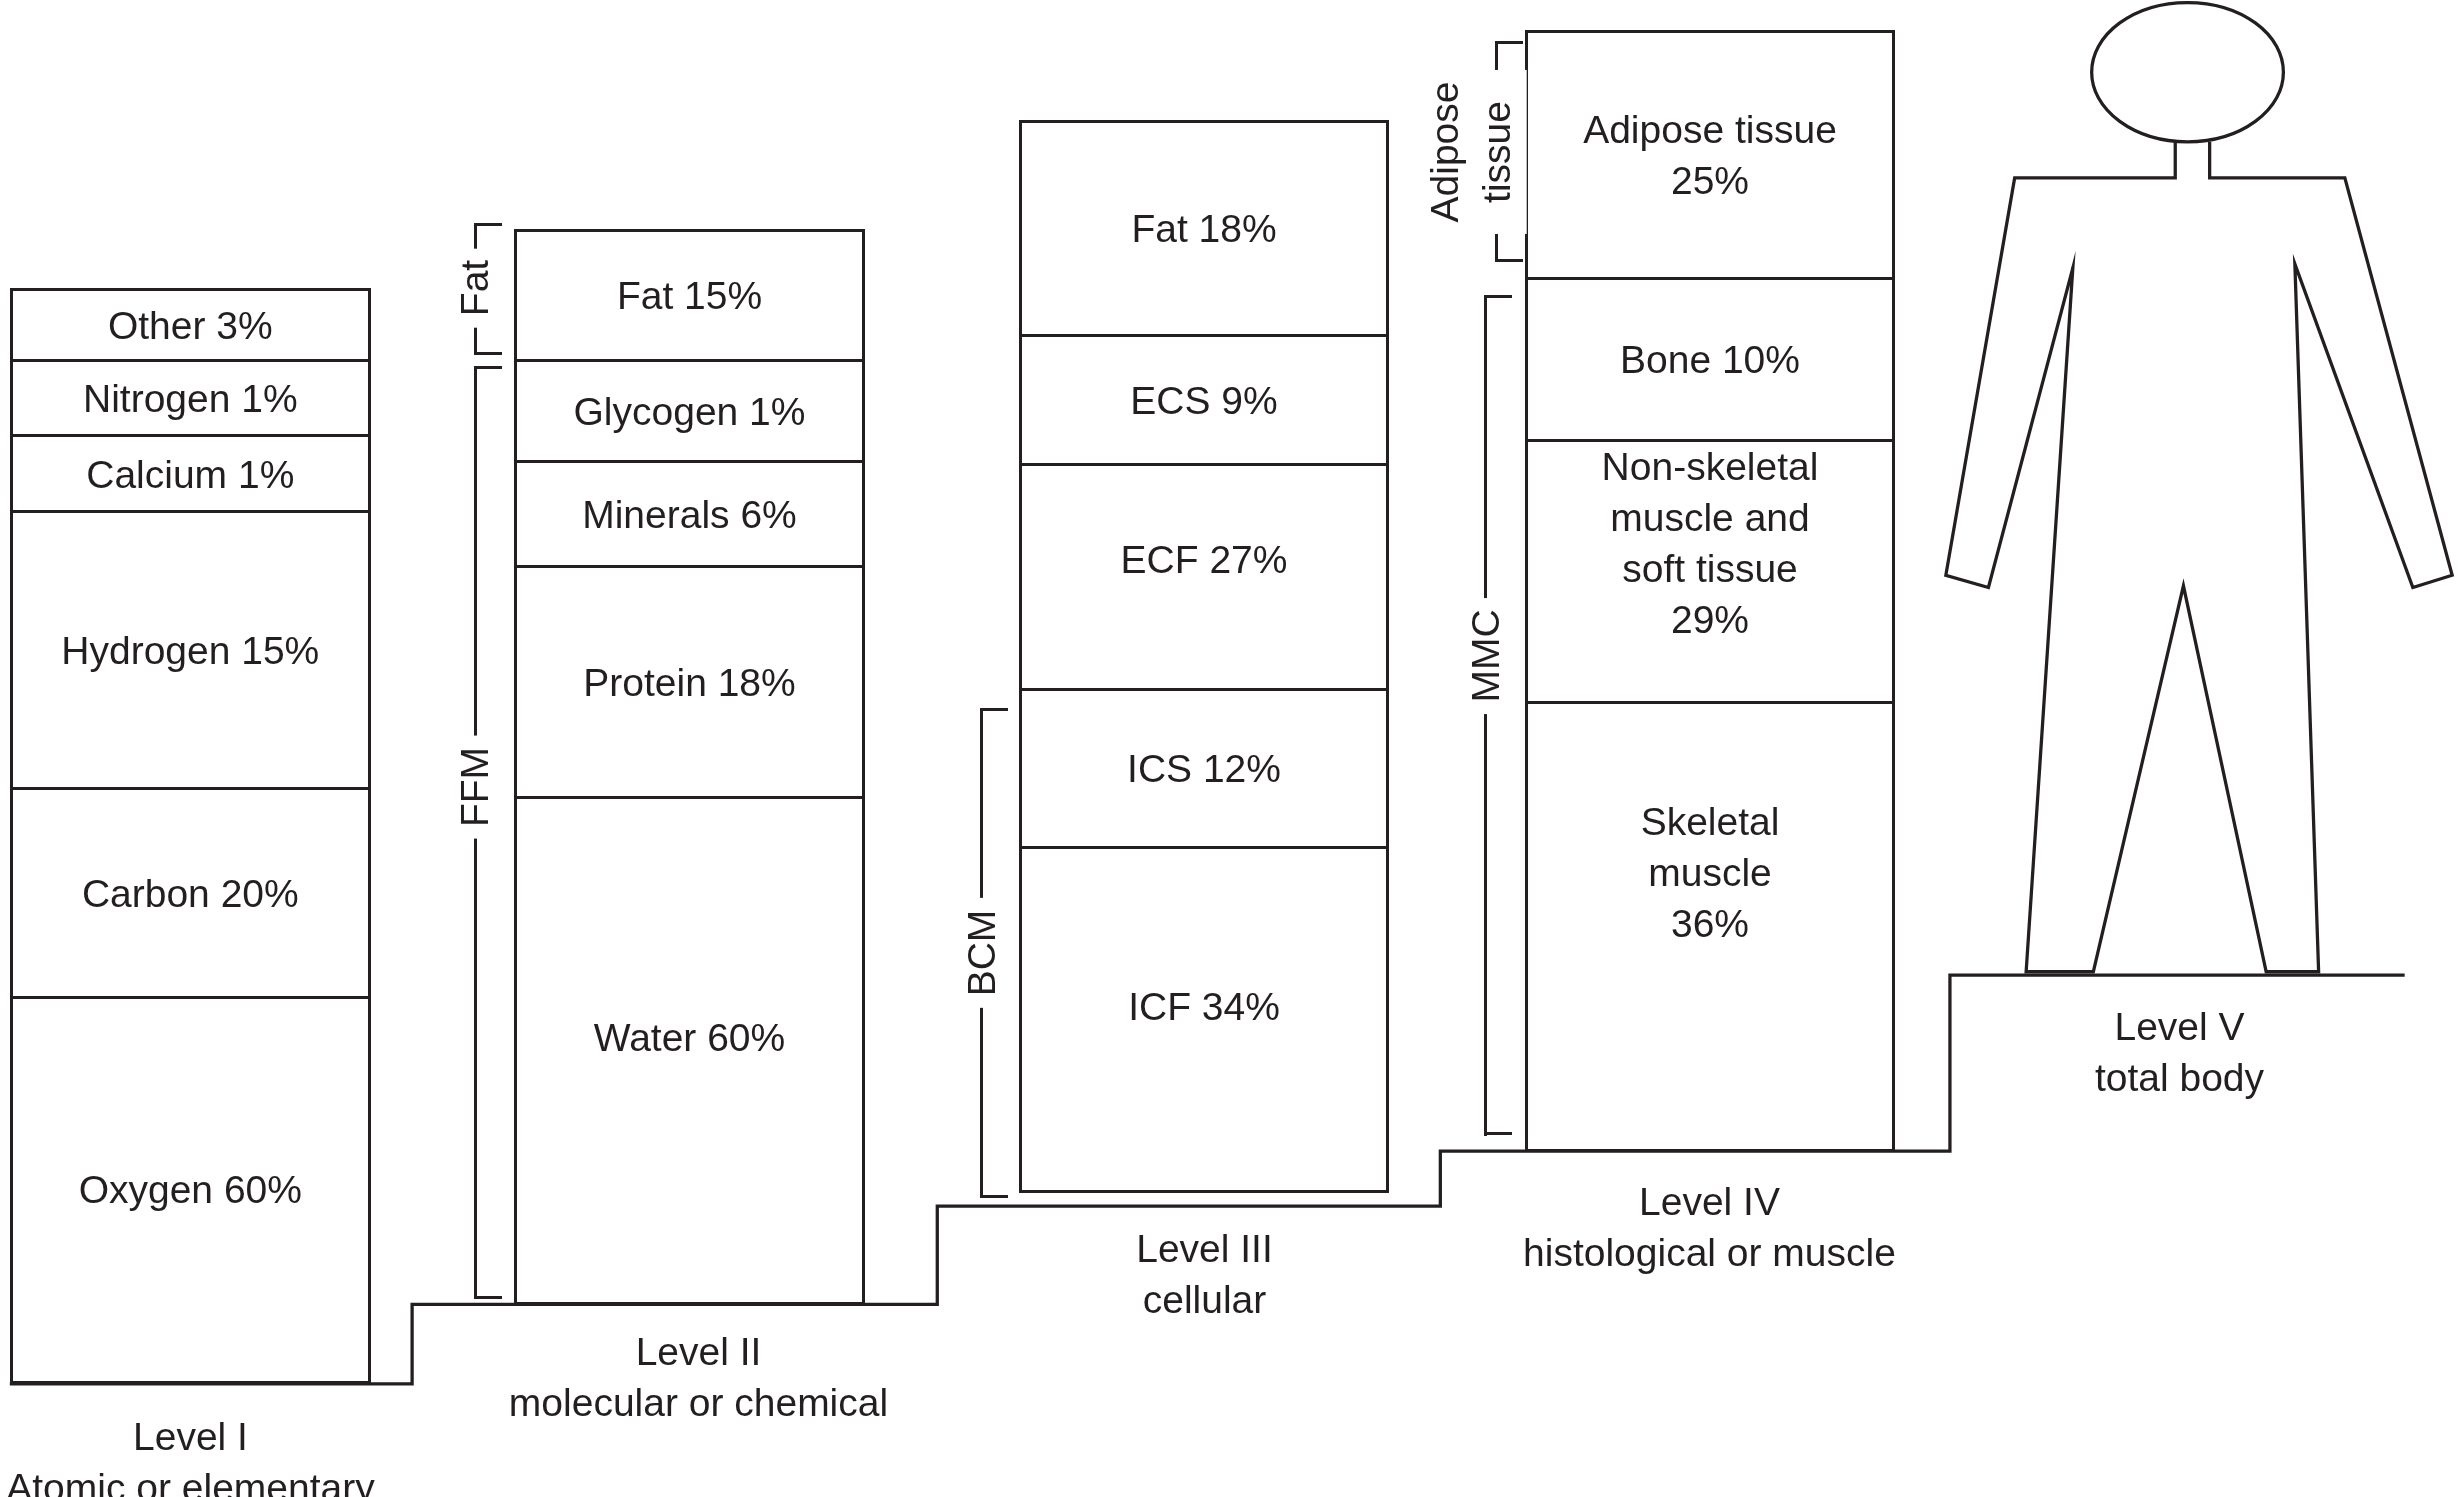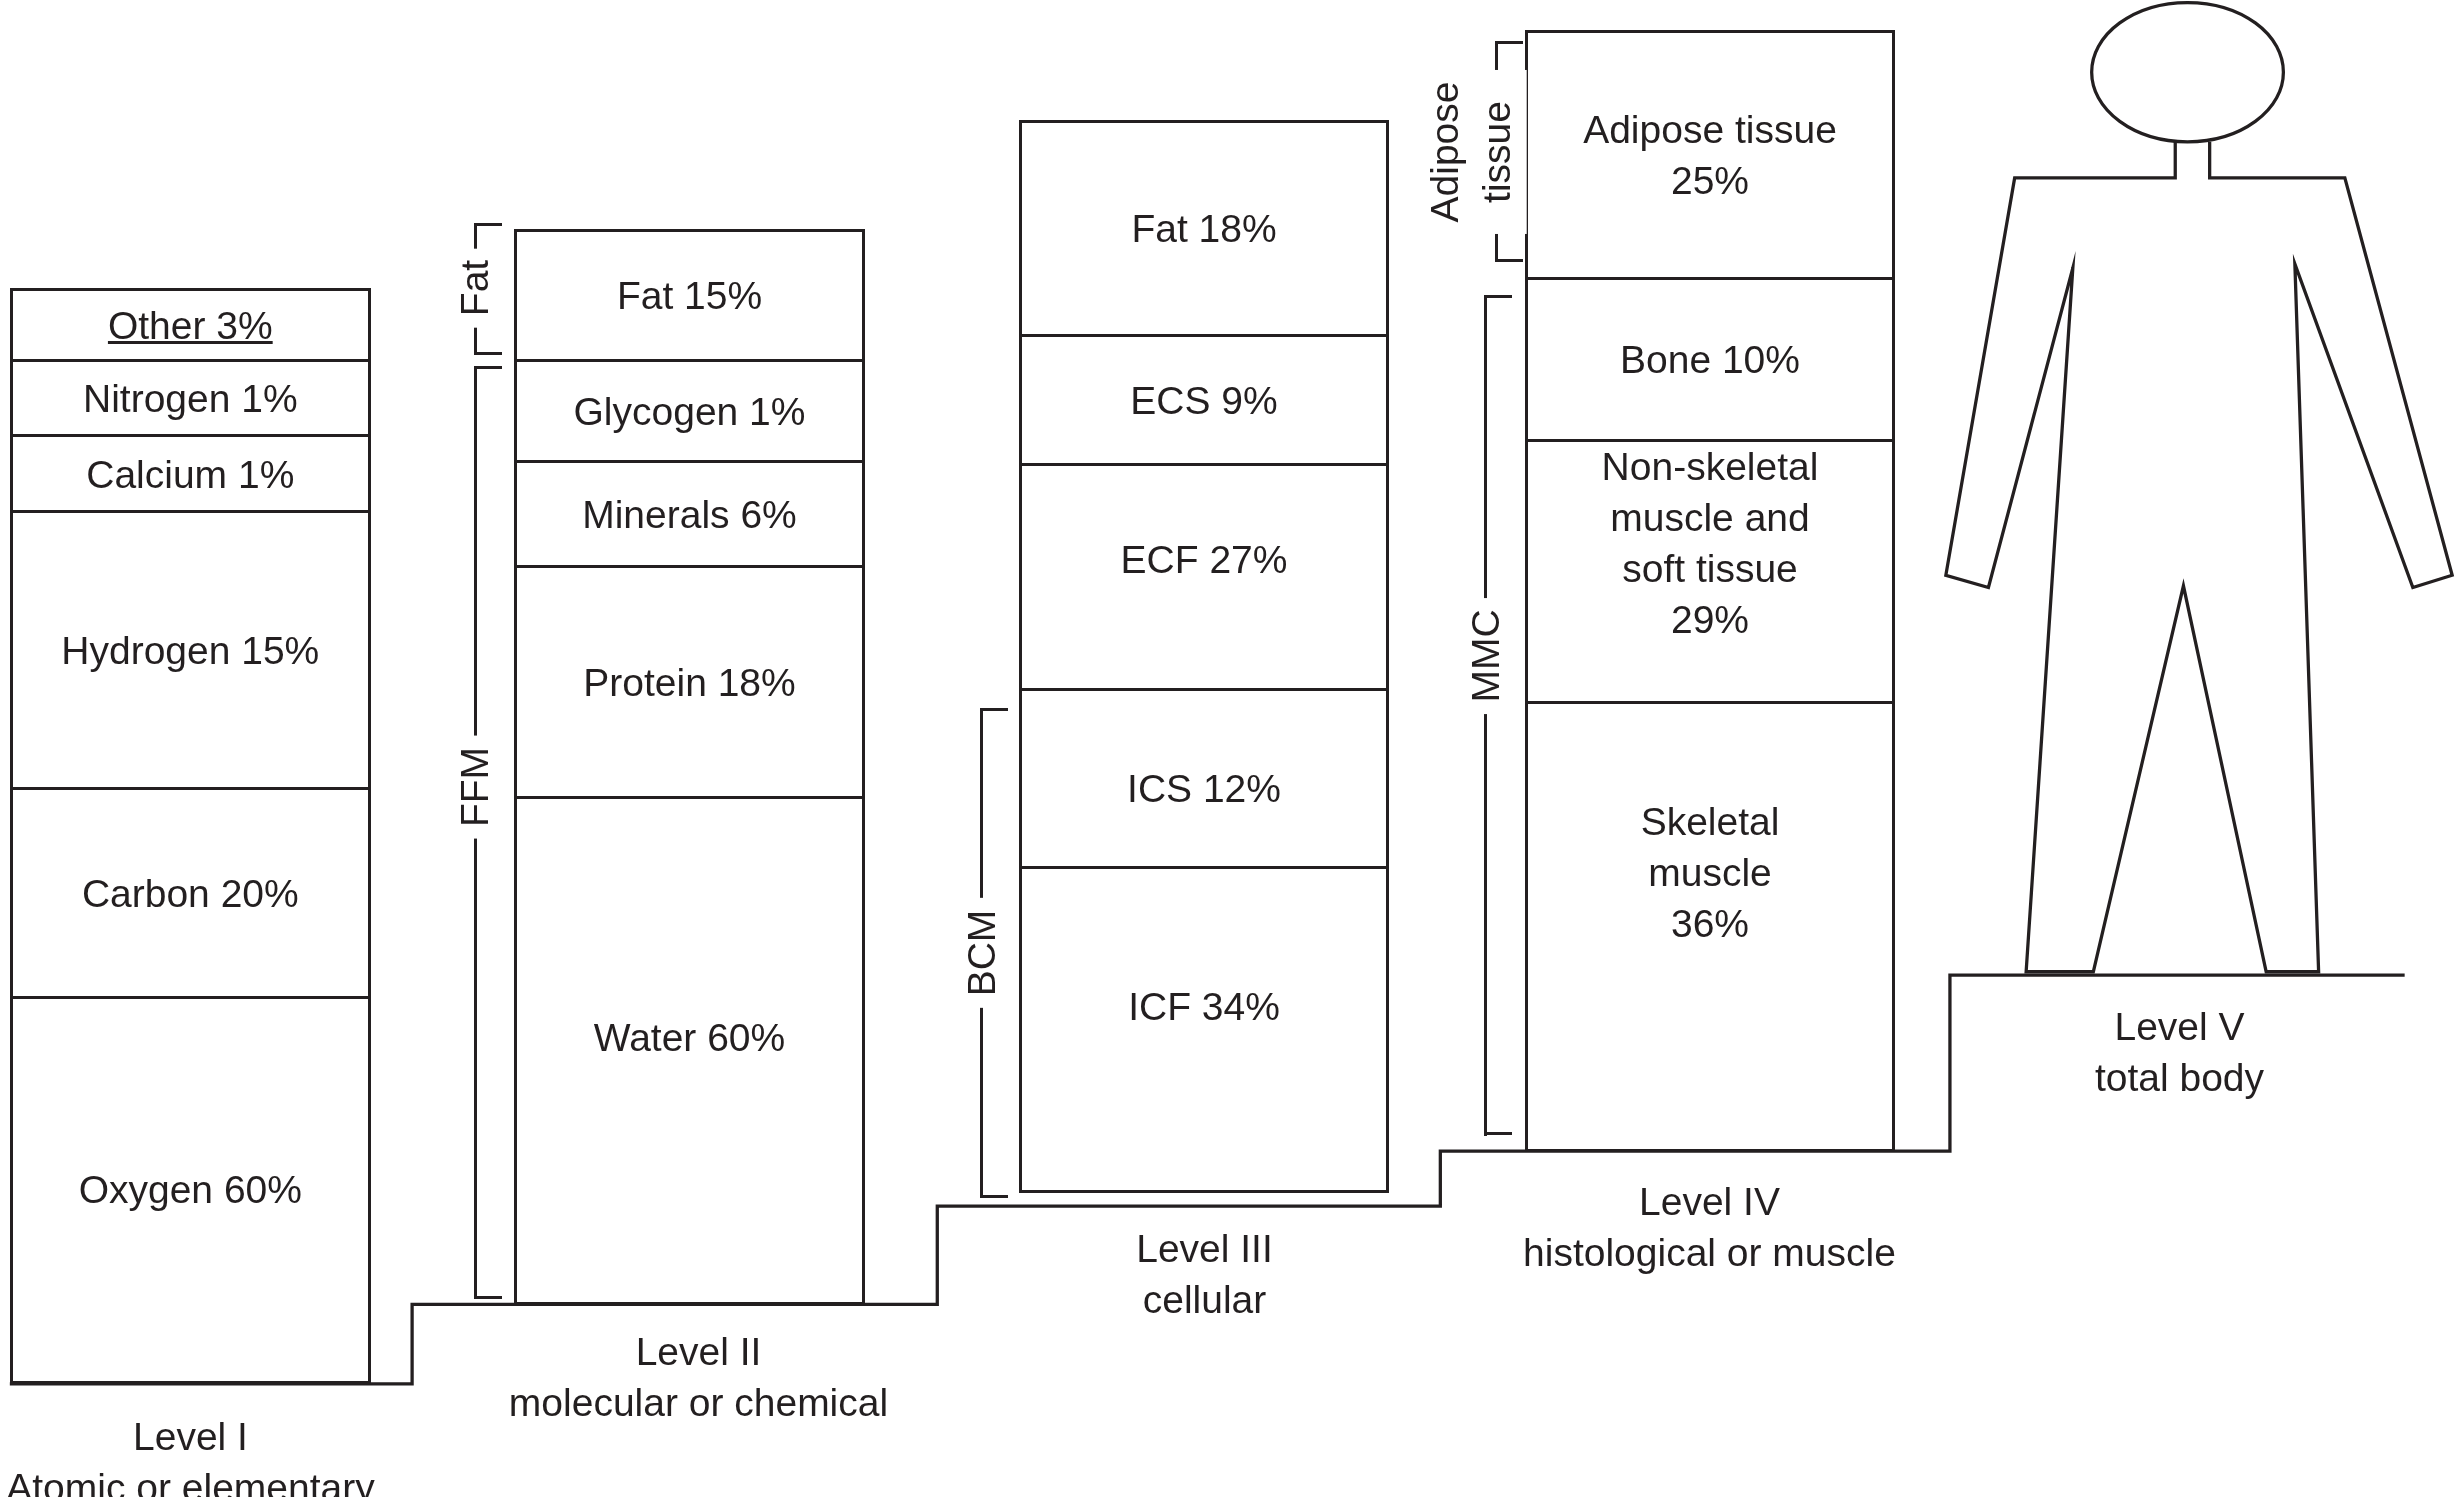--- a/index.html
+++ b/index.html
@@ -55,21 +55,21 @@
 
   <svg id="baseline-svg" viewBox="0 0 3005 1827">
     <polyline points="12,1689 503,1689 503,1592 1144,1592 1144,1472 1758,1472 1758,1405 2380,1405 2380,1190 2935,1190" fill="none" stroke="#231f20" stroke-width="4"></polyline>
     <g>
       <path d="M2655,173 L2655,217 L2459,217 L2375,702 L2427,717 L2530,327 L2473,1186 L2555,1186 L2665,715 L2766,1186 L2830,1186 L2801,322 L2945,717 L2993,702 L2862,217 L2697,217 L2697,173" fill="#ffffff" stroke="#231f20" stroke-width="4" stroke-miterlimit="12"></path>
       <ellipse cx="2670" cy="88" rx="117" ry="85" fill="#ffffff" stroke="#231f20" stroke-width="4"></ellipse>
     </g>
   </svg>
 
   <div class="box" style="left:9.8px;top:288px;width:361px;height:1096px;">
-    <div class="seg" style="top:0;height:71px;text-decoration:underline;">Other 3%</div>
+    <div class="seg" style="top:0;height:71px;">Other 3%</div>
     <div class="seg" style="top:71px;height:75px;">Nitrogen 1%</div>
     <div class="seg" style="top:147px;height:75px;">Calcium 1%</div>
     <div class="seg" style="top:222px;height:277px;">Hydrogen 15%</div>
     <div class="seg" style="top:499px;height:209px;">Carbon 20%</div>
     <div class="seg last" style="top:708px;height:381px;">Oxygen 60%</div>
   </div>
   <div class="lvl" style="left:-121px;top:1411px;">Level I
 Atomic or elementary</div>
 
   <div class="box" style="left:514px;top:229px;width:351px;height:1076px;">
@@ -89,21 +89,21 @@
 
   <div class="bline" style="left:474px;top:366px;height:933px;"></div>
   <div class="btick" style="left:474px;top:366px;"></div>
   <div class="btick" style="left:474px;top:1296px;"></div>
   <div class="blab" style="left:475px;top:787px;">FFM</div>
 
   <div class="box" style="left:1019px;top:120px;width:370px;height:1073px;">
     <div class="seg" style="top:0;height:214px;">Fat 18%</div>
     <div class="seg" style="top:214px;height:129px;">ECS 9%</div>
     <div class="seg" style="top:343px;height:225px;padding-bottom:36px;">ECF 27%</div>
-    <div class="seg" style="top:568px;height:158px;margin-top:20px;">ICS 12%</div>
+    <div class="seg" style="top:568px;height:158px;">ICS 12%</div>
     <div class="seg last" style="top:726px;height:340px;padding-bottom:24.6px;">ICF 34%</div>
   </div>
   <div class="lvl" style="left:893px;top:1223px;">Level III
 cellular</div>
 
   <div class="bline" style="left:980px;top:708px;height:490px;"></div>
   <div class="btick" style="left:980px;top:708px;"></div>
   <div class="btick" style="left:980px;top:1195px;"></div>
   <div class="blab" style="left:982px;top:953px;">BCM</div>
 

